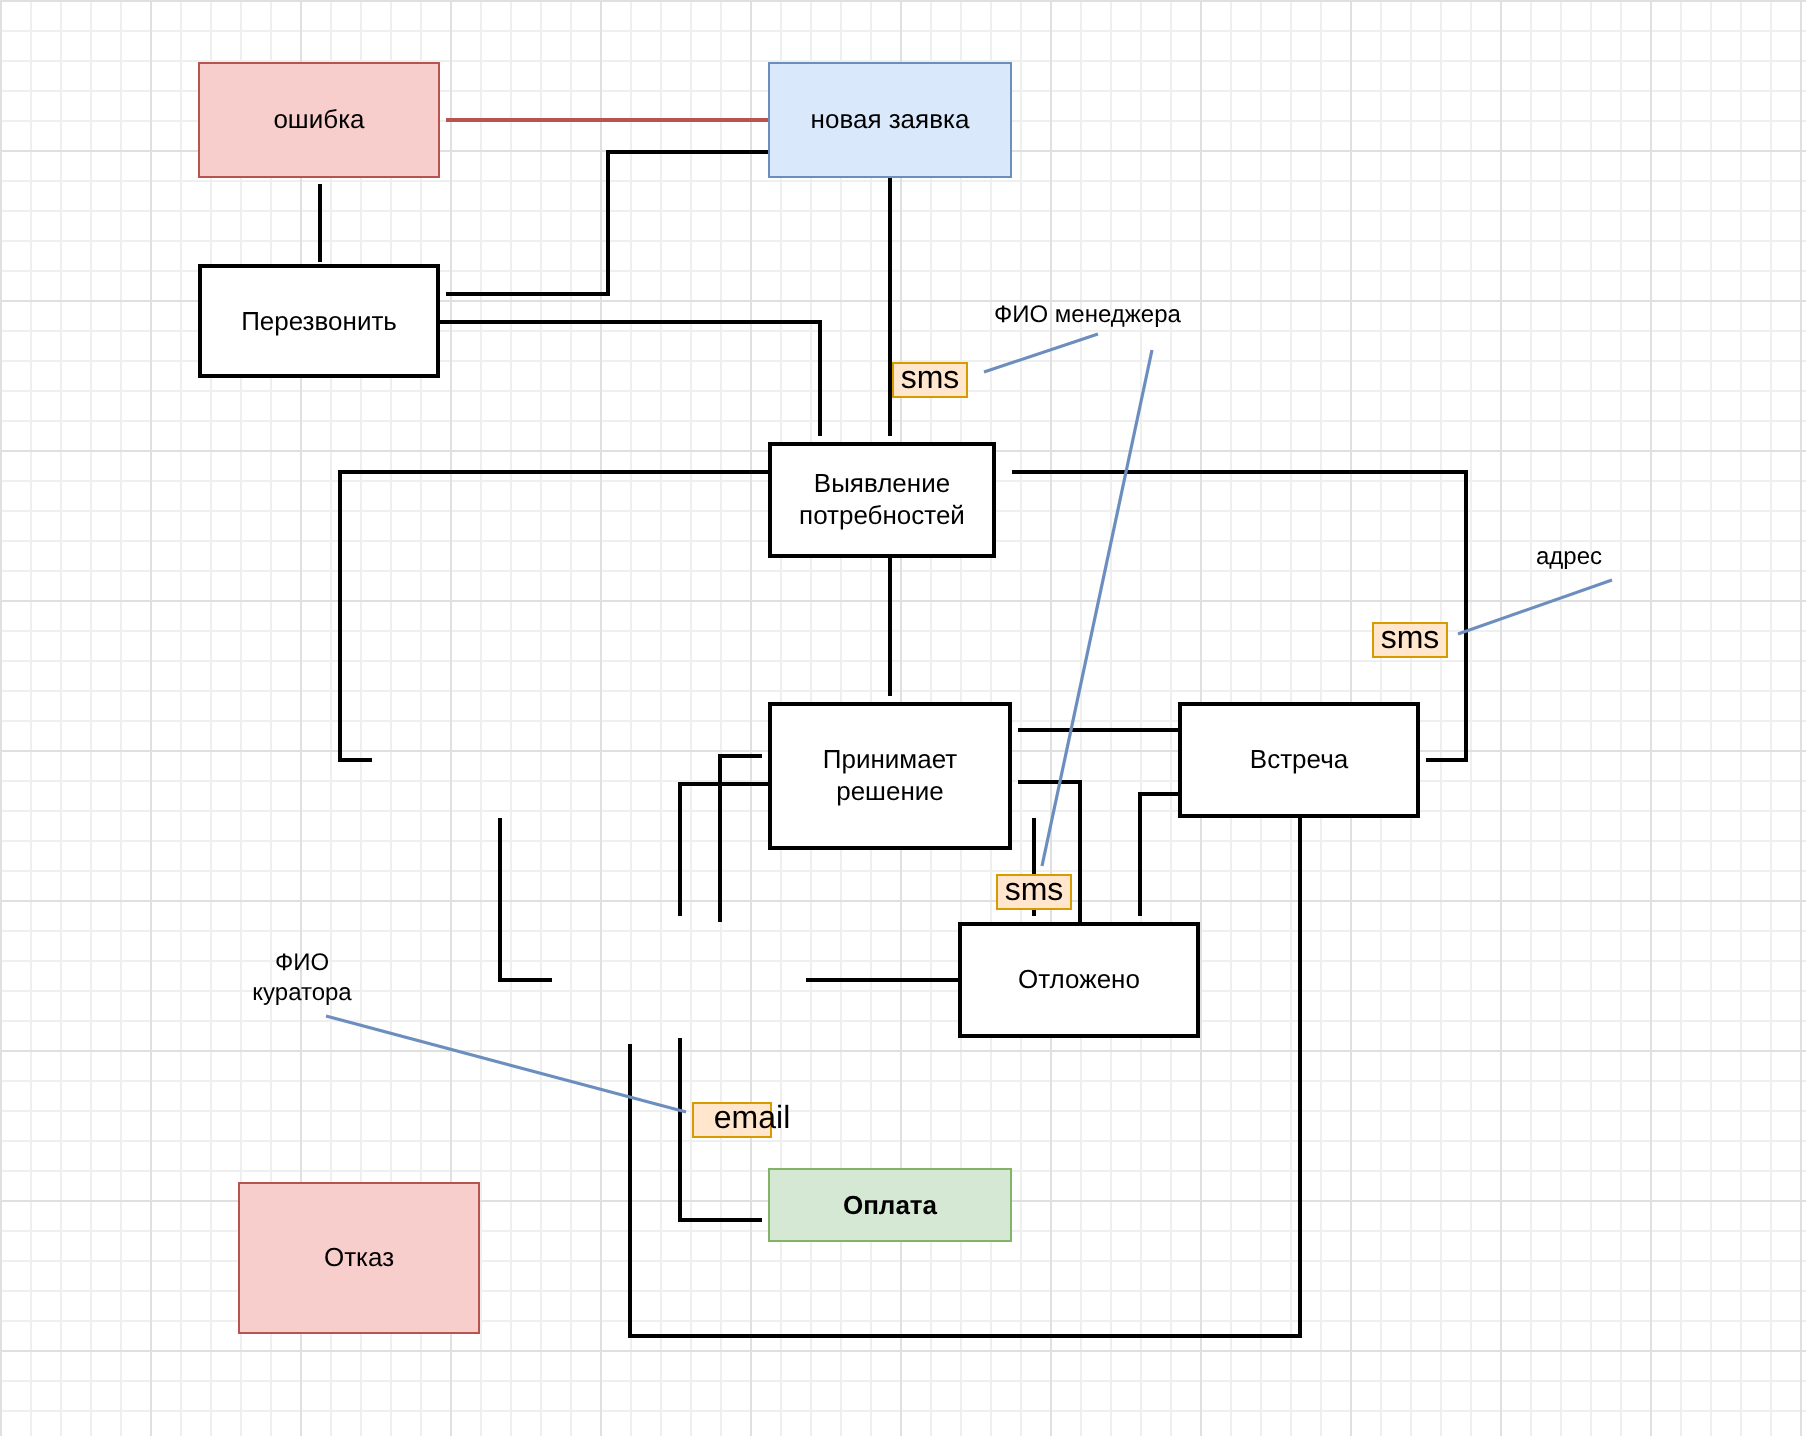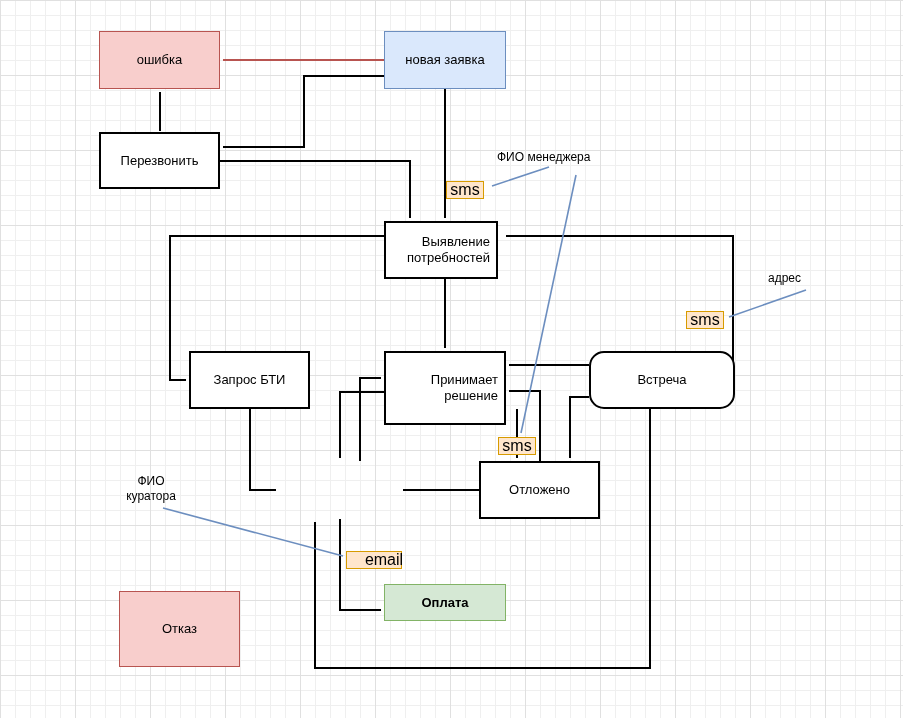--- a/index.html
+++ b/index.html
@@ -28,21 +28,21 @@
   #edges path.edge-red{stroke:var(--edge-error); stroke-width:2;}
   #edges path.edge-blue{stroke:var(--edge-annotation); stroke-width:1.6;}
   .mk-black{fill:var(--edge);}
   .mk-red{fill:var(--edge-error);}
   .mk-blue{fill:var(--edge-annotation);}
   .node{
     position:absolute; display:flex; align-items:center; justify-content:center;
     text-align:center; font-size:13px; line-height:16px; color:#000;
     box-sizing:border-box; padding:16px 6px;
   }
-  .node.plain{background:var(--node-plain-fill); border:2px solid var(--node-plain-stroke);text-align:right;}
+  .node.plain{background:var(--node-plain-fill); border:2px solid var(--node-plain-stroke);}
   .node.error{background:var(--node-error-fill); border:1.5px solid var(--node-error-stroke);}
   .node.info{background:var(--node-info-fill); border:1.5px solid var(--node-info-stroke);}
   .node.success{background:var(--node-success-fill); border:1.5px solid var(--node-success-stroke);}
   .tag{
     position:absolute; display:flex; align-items:center; justify-content:center;
     font-size:16px; color:#000; box-sizing:border-box;
     background:var(--tag-fill); border:1px solid var(--tag-stroke);
   }
   .annotation{
     position:absolute; font-size:12px; color:#000; line-height:15px;
@@ -92,40 +92,39 @@
   </svg>
 
   <div class="node error" style="left:99px; top:31px; width:121px; height:58px;">ошибка</div>
 
   <div class="node info" style="left:384px; top:31px; width:122px; height:58px;">новая заявка</div>
 
   <div class="node plain" style="left:99px; top:132px; width:121px; height:57px;">Перезвонить</div>
 
   <div class="node plain" style="left:384px; top:221px; width:114px; height:58px;">Выявление потребностей</div>
 
-  <div class="node plain" style="left:189px; top:351px; width:121px; height:58px;">Запрос БТИ</div>
 
   <div class="node plain" style="left:384px; top:351px; width:122px; height:74px;">Принимает решение</div>
 
-  <div class="node plain" style="left:589px; top:351px; width:146px; height:58px;border-radius:15px;">Встреча</div>
+  <div class="node plain" style="left:589px; top:351px; width:121px; height:58px;">Встреча</div>
 
 
   <div class="node plain" style="left:479px; top:461px; width:121px; height:58px;">Отложено</div>
 
   <div class="node success" style="left:384px; top:584px; width:122px; height:37px;font-weight:bold;">Оплата</div>
 
   <div class="node error" style="left:119px; top:591px; width:121px; height:76px;">Отказ</div>
 
   <div class="tag" style="left:446px; top:181px; width:38px; height:18px;">sms</div>
 
   <div class="tag" style="left:686px; top:311px; width:38px; height:18px;">sms</div>
 
   <div class="tag" style="left:498px; top:437px; width:38px; height:18px;">sms</div>
 
-  <div class="tag" style="left:346px; top:551px; width:56px; height:18px;padding-left:20px;">email</div>
+  <div class="tag" style="left:346px; top:551px; width:40px; height:18px;padding-left:20px;">email</div>
 
   <div class="annotation" style="left:497px; top:150px; width:110px;">ФИО менеджера</div>
 
   <div class="annotation" style="left:768px; top:271px; width:60px;">адрес</div>
 
   <div class="annotation" style="left:115px; top:474px; width:72px; text-align:center;">ФИО куратора</div>
 
 </div>
 
 </body></html>

